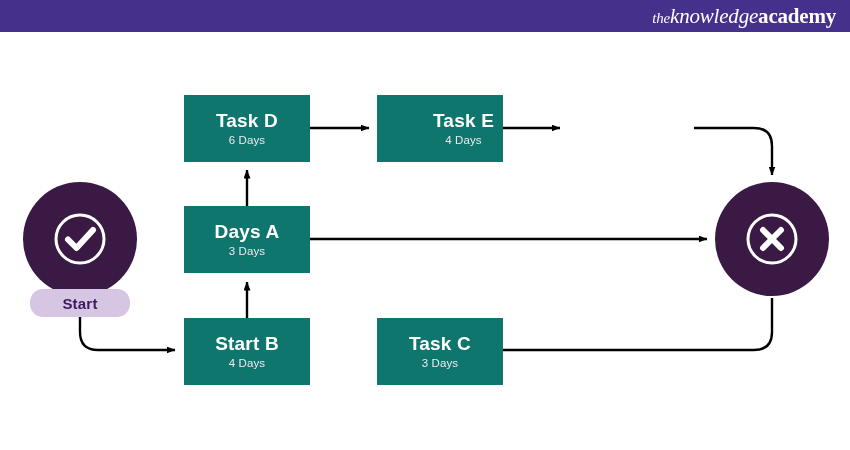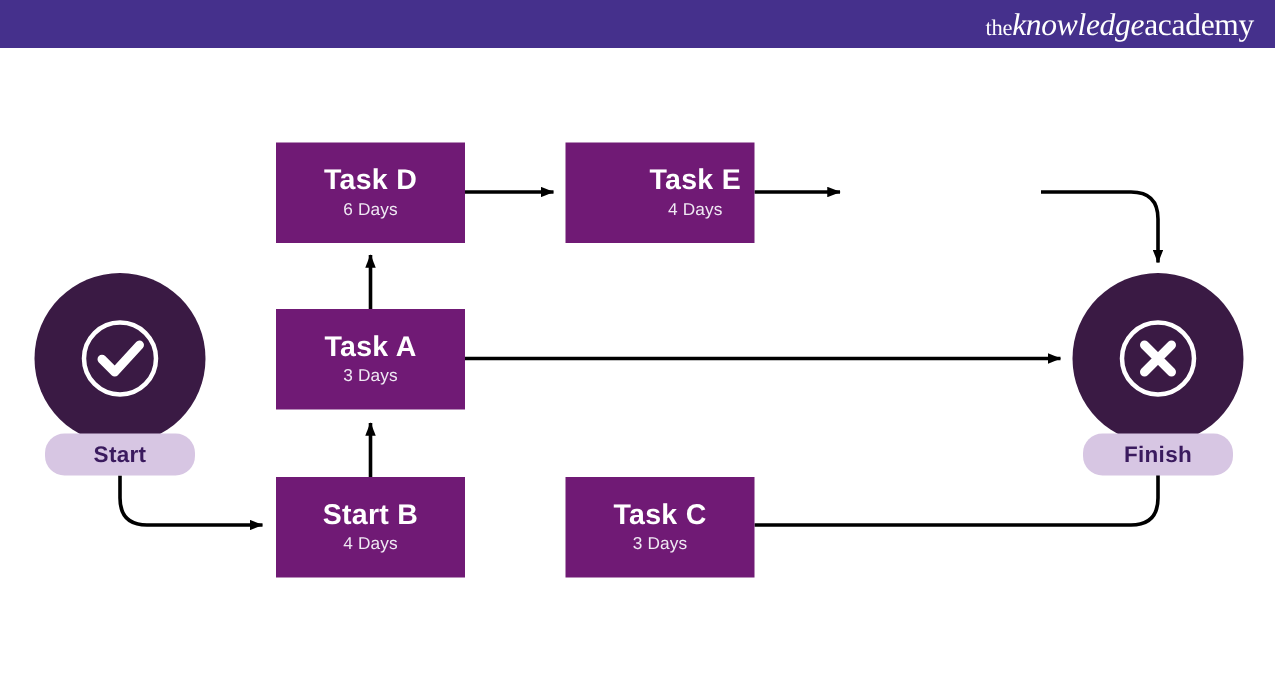--- a/index.html
+++ b/index.html
@@ -29,50 +29,51 @@
   }
   .logo {
     margin-right: 14px;
     color: #ffffff;
     font-family: "Liberation Serif", serif;
     line-height: 1;
     white-space: nowrap;
     letter-spacing: -0.2px;
   }
   .logo .w-the {
+    font-style: italic;
     font-size: 15px;
   }
   .logo .w-knowledge {
     font-size: 21px;
     font-style: italic;
   }
   .logo .w-academy {
     font-size: 21px;
-    font-weight: normal;
+    font-weight: bold;
   }
 
   
   .canvas {
     position: absolute;
     left: 0; top: 32px;
     width: 850px;
     height: 418px;
   }
   .edges {
     position: absolute;
     left: 0; top: 0;
     width: 850px;
     height: 418px;
     pointer-events: none;
   }
 
   
   .task {
     position: absolute;
-    background: #701a75;
+    background: #0f766e;
     color: #ffffff;
     display: flex;
     flex-direction: column;
     align-items: center;
     justify-content: center;
     box-sizing: border-box;
     width: 126px;
     height: 67px;
   }
   .task .t-name {
@@ -171,37 +172,34 @@
   <div class="node-label label-start">
     <span>Start</span>
   </div>
 
   <div class="node node-finish">
     <svg width="56" height="56" viewBox="0 0 56 56">
       <circle cx="28" cy="28" r="24" fill="none" stroke="#ffffff" stroke-width="3"></circle>
       <path d="M 19 19 L 37 37 M 37 19 L 19 37" fill="none" stroke="#ffffff" stroke-width="6" stroke-linecap="round"></path>
     </svg>
   </div>
-  <div class="node-label label-finish">
-    <span>Finish</span>
-  </div>
 
   <div class="task task-d">
     <span class="t-name">Task D</span>
     <span class="t-dur">6 Days</span>
   </div>
 
   <div class="task task-e">
     <span class="t-name">Task E</span>
     <span class="t-dur">4 Days</span>
   </div>
 
 
   <div class="task task-a">
-    <span class="t-name">Task A</span>
+    <span class="t-name">Days A</span>
     <span class="t-dur">3 Days</span>
   </div>
 
   <div class="task task-b">
     <span class="t-name">Start B</span>
     <span class="t-dur">4 Days</span>
   </div>
 
   <div class="task task-c">
     <span class="t-name">Task C</span>

